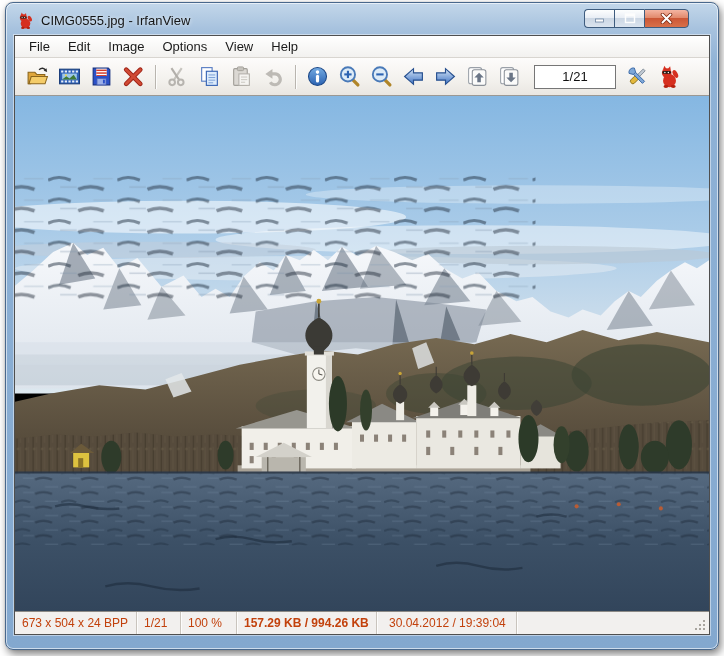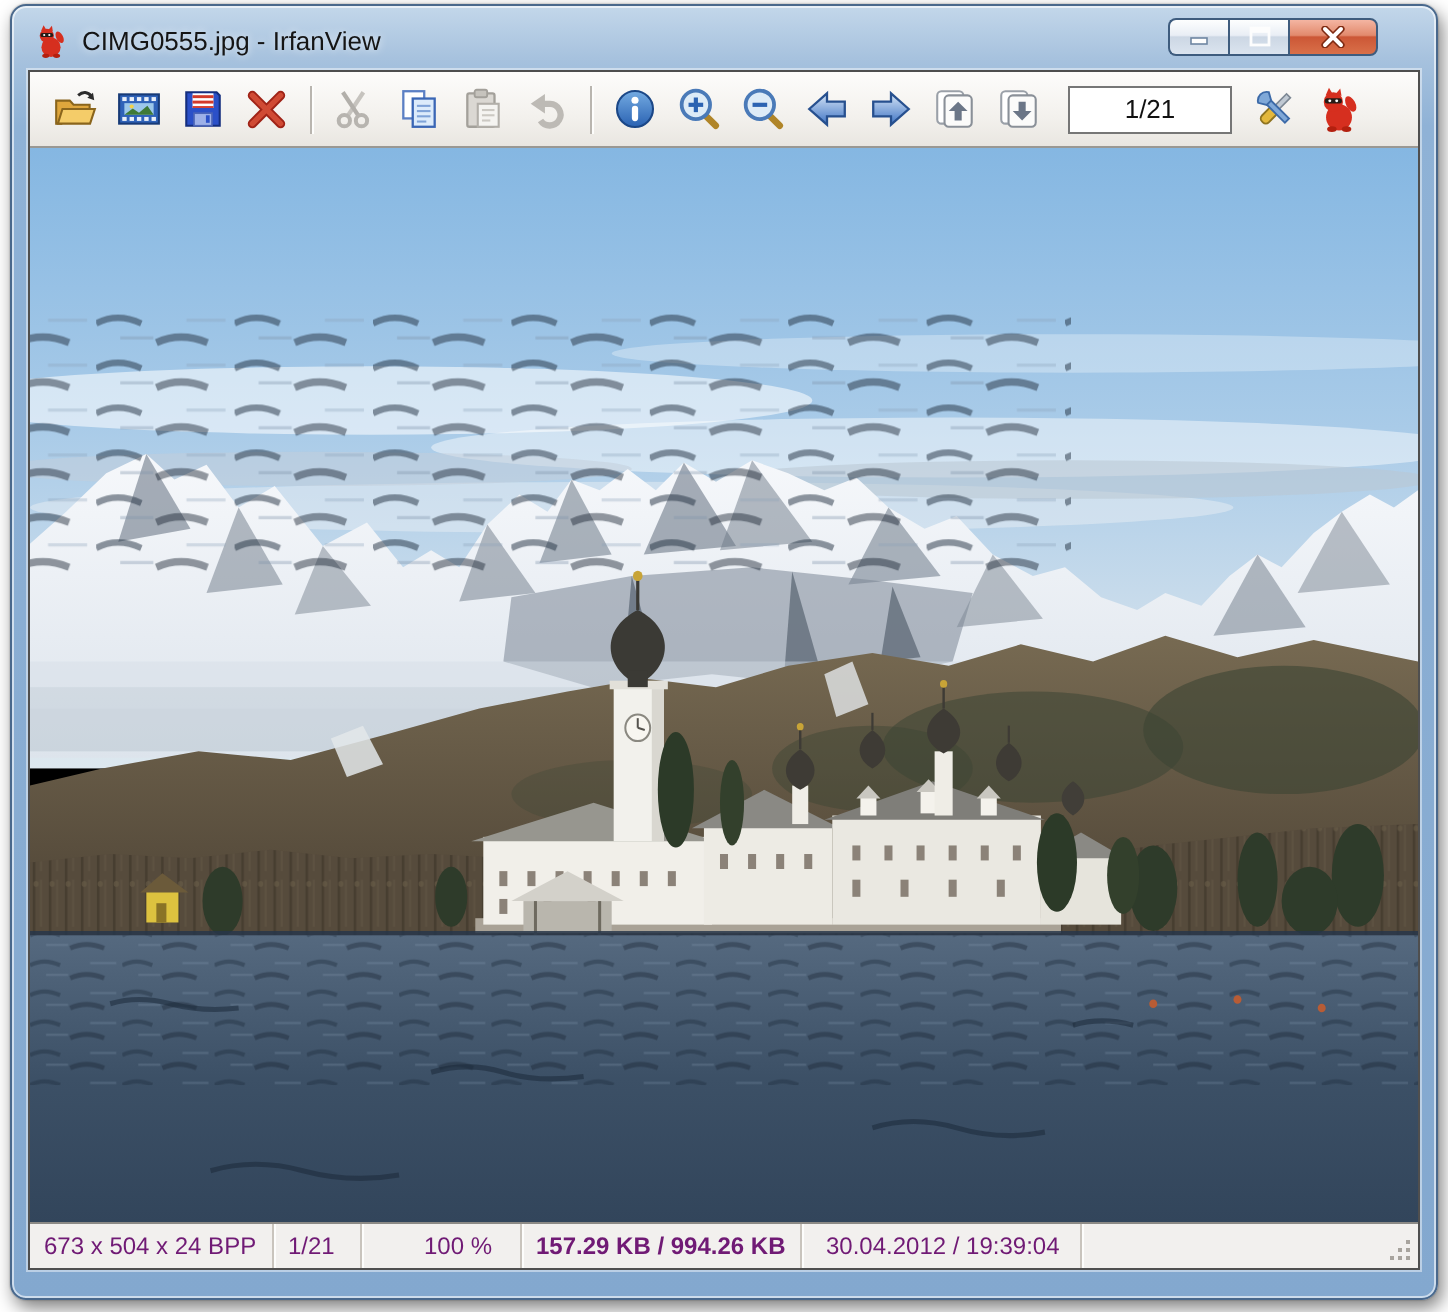--- a/index.html
+++ b/index.html
@@ -29,23 +29,23 @@
   .toolbar{height:37px;background:linear-gradient(180deg,#fdfcfb 0%,#f3f1ed 60%,#e9e6e1 100%);
     border-bottom:1px solid #9a9893;display:flex;align-items:center;padding-left:7px;flex:0 0 auto;}
   .tb-btn{width:28px;height:28px;display:flex;align-items:center;justify-content:center;border:1px solid transparent;border-radius:3px;margin-right:2px;}
   .tb-sep{width:1px;height:24px;background:#b9b5af;border-right:1px solid #fdfdfc;margin:0 5px;}
   .page-box{width:76px;height:20px;margin:0 6px 0 8px;border:1px solid #767676;background:#fff;
     font-size:13px;text-align:center;font-family:"Liberation Sans",sans-serif;color:#111;}
   
   .viewport{flex:1 1 auto;position:relative;overflow:hidden;background:#000;border-bottom:1px solid #8c8a86;}
   .viewport svg{display:block;width:100%;height:100%;}
   
-  .statusbar{height:22px;background:#f2f0ee;display:flex;align-items:center;font-size:12px;color:#701a75;flex:0 0 auto;position:relative;}
+  .statusbar{height:22px;background:#f2f0ee;display:flex;align-items:center;font-size:12px;color:#c2410c;flex:0 0 auto;position:relative;}
   .sb-seg{height:100%;display:flex;align-items:center;padding:0 7px;border-right:1px solid #c9c4bd;box-shadow:1px 0 0 #fdfdfc;white-space:nowrap;box-sizing:border-box;}
-  .sb-seg.dim{width:122px;} .sb-seg.page{width:44px;} .sb-seg.zoom{width:56px;margin-left:24px;}
+  .sb-seg.dim{width:122px;} .sb-seg.page{width:44px;} .sb-seg.zoom{width:56px;}
   .sb-seg.size{width:140px;font-weight:bold;} .sb-seg.date{width:140px;padding-left:12px;}
   .sb-fill{flex:1;} 
   .grip{position:absolute;right:2px;bottom:2px;width:12px;height:12px;}
 </style>
 </head>
 <body>
 
 <div id="stage">
 <div class="window">
 
@@ -89,20 +89,28 @@
           <path d="M2.5,1.5 L10.5,9.5 M10.5,1.5 L2.5,9.5" stroke="#73structures" stroke-width="0"></path>
           <path d="M2.5,1.5 L10.5,9.5 M10.5,1.5 L2.5,9.5" stroke="#7e2a12" stroke-width="3.6" stroke-linecap="round"></path>
           <path d="M2.5,1.5 L10.5,9.5 M10.5,1.5 L2.5,9.5" stroke="#ffffff" stroke-width="2" stroke-linecap="round"></path>
         </svg>
       </div>
     </div>
   </div>
 
   <div class="client">
 
+    <div class="menubar">
+      <span class="menu-item">File</span>
+      <span class="menu-item">Edit</span>
+      <span class="menu-item">Image</span>
+      <span class="menu-item">Options</span>
+      <span class="menu-item">View</span>
+      <span class="menu-item">Help</span>
+    </div>
 
     <div class="toolbar">
       <div class="tb-btn">
         <svg width="23" height="23" viewBox="0 0 22 22">
           <path d="M2,7 h6.5 l1.8,2 H18 v2 H6.5 L4.5,18 H2 Z" fill="#dfa63c" stroke="#8a651c" stroke-width="1"></path>
           <path d="M5,11 h15.5 l-2.3,7 H2.8 Z" fill="#f4cc69" stroke="#8a651c" stroke-width="1"></path>
           <path d="M12.5,4.5 q3.5,-3 6.5,0.5" fill="none" stroke="#2b2b2b" stroke-width="1.4"></path>
           <polygon points="19.6,3.2 20.2,6.8 16.9,5.6" fill="#2b2b2b"></polygon>
         </svg>
       </div>

